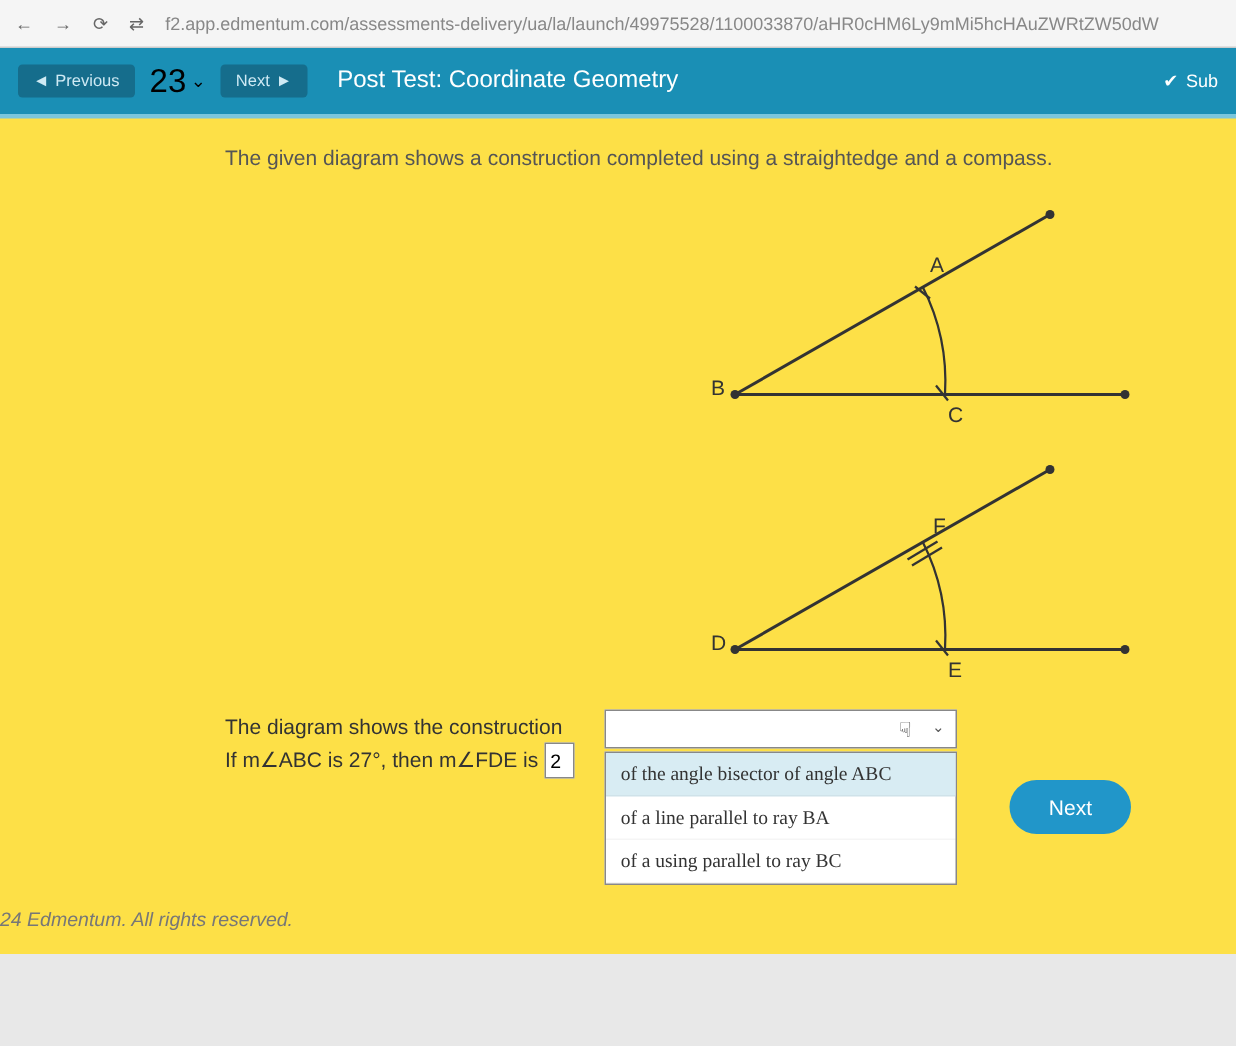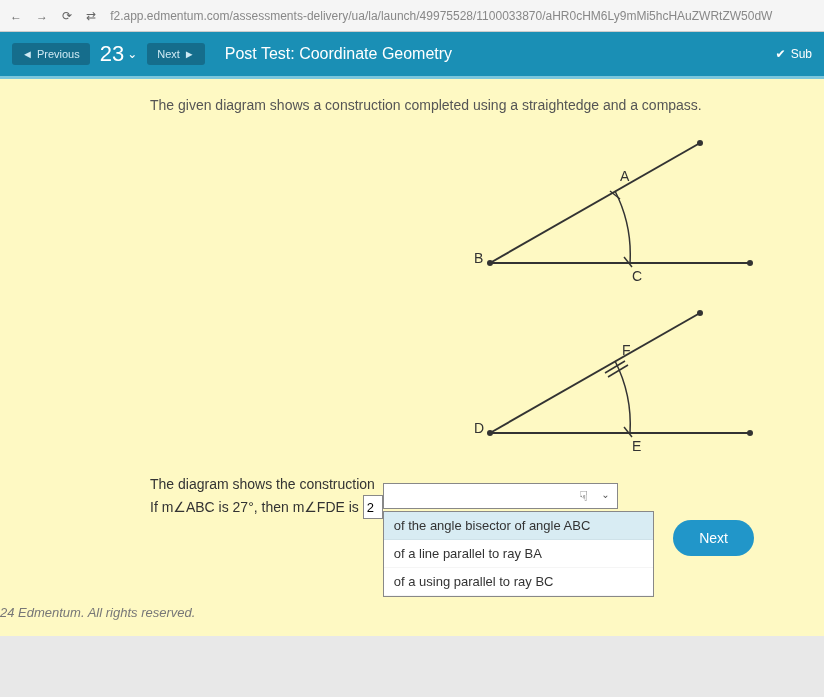--- a/index.html
+++ b/index.html
@@ -47,21 +47,21 @@
       font-size: 11px;
       padding: 5px 10px;
       border-radius: 3px;
       cursor: pointer;
       display: flex;
       align-items: center;
       gap: 4px;
     }
     .question-num {
       font-size: 22px;
-      color: #ffffff;
+      color: #000000;
       font-weight: normal;
       display: flex;
       align-items: center;
       gap: 3px;
       cursor: pointer;
     }
     .test-title {
       font-size: 16px;
       color: white;
       margin-left: 10px;
@@ -69,43 +69,43 @@
     }
     .spacer { flex: 1; }
     .submit-area {
       font-size: 12px;
       color: white;
       display: flex;
       align-items: center;
       gap: 5px;
     }
     .content-area {
-      background: #fef9c3;
+      background: #fde047;
       margin: 0;
       padding: 18px 20px 0 150px;
       min-height: 560px;
       position: relative;
       border-top: 3px solid #7ac6dc;
     }
     .instruction {
       font-size: 14px;
       color: #555;
       margin-bottom: 20px;
     }
     .diagrams {
       padding-left: 320px;
     }
     svg.construction {
       display: block;
       margin-bottom: 10px;
     }
     .question-row {
       display: flex;
-      align-items: center;
-      gap: 0;
+      align-items: flex-start;
+      gap: 20px;
       margin-top: 6px;
       font-size: 14px;
       color: #333;
       position: relative;
     }
     .question-text {
       line-height: 1.6;
     }
     .dropdown-wrapper {
       position: relative;
@@ -133,24 +133,25 @@
       height: 24px;
       border: 1px solid #888;
       font-size: 13px;
       padding: 0 3px;
       text-align: left;
     }
     .dropdown-list {
       position: absolute;
       top: 28px;
       left: 0;
-      width: 271px;
+      width: 235px;
       background: white;
       border: 1px solid #888;
       z-index: 10;
+      font-family: Liberation Serif, serif;
     }
     .dropdown-item {
       padding: 6px 10px;
       font-size: 13px;
       color: #333;
       cursor: pointer;
       border-bottom: 1px solid rgba(0,0,0,0.04);
     }
     .dropdown-item.highlight {
        background: #d8ecf3;

